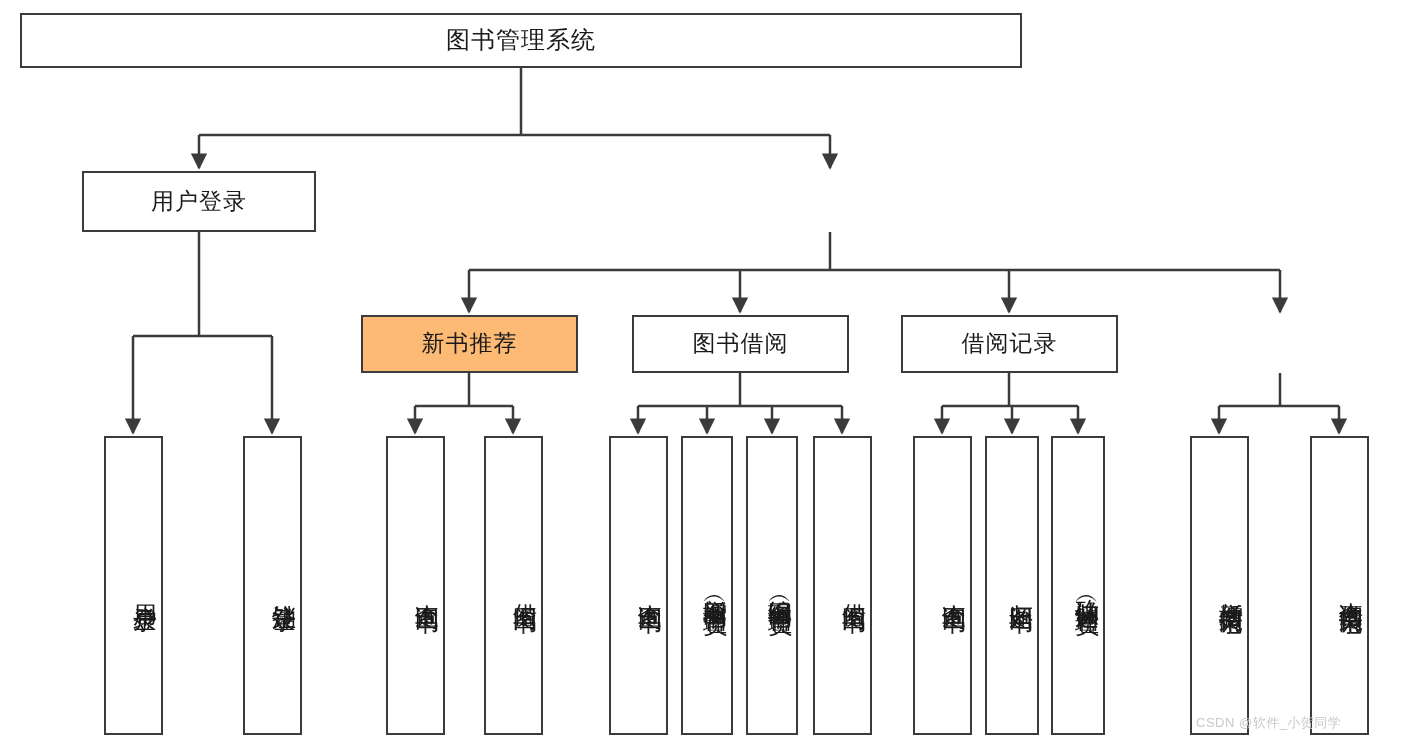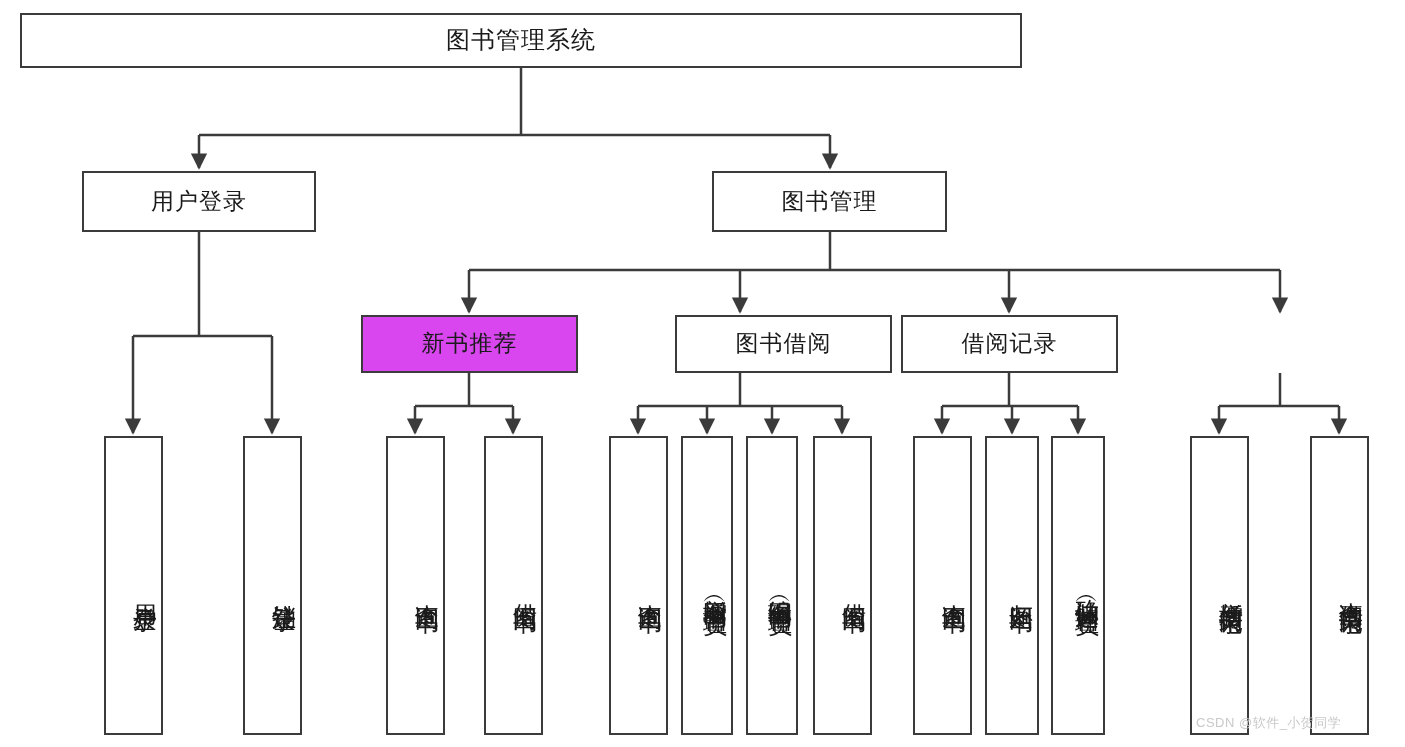--- a/index.html
+++ b/index.html
@@ -124,28 +124,25 @@
     </g>
   </svg>
 
   <div class="node h root" style="left: 20px; top: 13px; width: 1002px; height: 55px; border-color: rgb(59, 59, 59); background: rgb(255, 255, 255); color: rgb(26, 26, 26);">
     <span>图书管理系统</span>
   </div>
 
   <div class="node h" style="left: 82px; top: 171px; width: 234px; height: 61px; border-color: rgb(59, 59, 59); background: rgb(255, 255, 255); color: rgb(26, 26, 26);">
     <span>用户登录</span>
   </div>
-  <div class="node h" style="left: 712px; top: 171px; width: 235px; height: 61px; border-color: rgb(59, 59, 59); background: rgb(255, 255, 255); color: rgb(26, 26, 26);">
-    <span>图书管理</span>
-  </div>
 
-  <div class="node h" style="left: 361px; top: 315px; width: 217px; height: 58px; border-color: rgb(59, 59, 59); background: #d946ef; color: rgb(26, 26, 26);">
+  <div class="node h" style="left: 361px; top: 315px; width: 217px; height: 58px; border-color: rgb(59, 59, 59); background: #fdba74; color: rgb(26, 26, 26);">
     <span>新书推荐</span>
   </div>
-  <div class="node h" style="left: 632px; top: 315px; width: 217px; height: 58px; border-color: rgb(59, 59, 59); background: rgb(255, 255, 255); color: rgb(26, 26, 26); margin-left: 43px;">
+  <div class="node h" style="left: 632px; top: 315px; width: 217px; height: 58px; border-color: rgb(59, 59, 59); background: rgb(255, 255, 255); color: rgb(26, 26, 26);">
     <span>图书借阅</span>
   </div>
   <div class="node h" style="left: 901px; top: 315px; width: 217px; height: 58px; border-color: rgb(59, 59, 59); background: rgb(255, 255, 255); color: rgb(26, 26, 26);">
     <span>借阅记录</span>
   </div>
 
   <div class="node v" style="left: 104px; top: 436px; width: 59px; height: 299px; border-color: rgb(59, 59, 59); background: rgb(255, 255, 255); color: rgb(26, 26, 26);">
     <span class="vtext">用户登录</span>
   </div>
   <div class="node v" style="left: 243px; top: 436px; width: 59px; height: 299px; border-color: rgb(59, 59, 59); background: rgb(255, 255, 255); color: rgb(26, 26, 26);">

